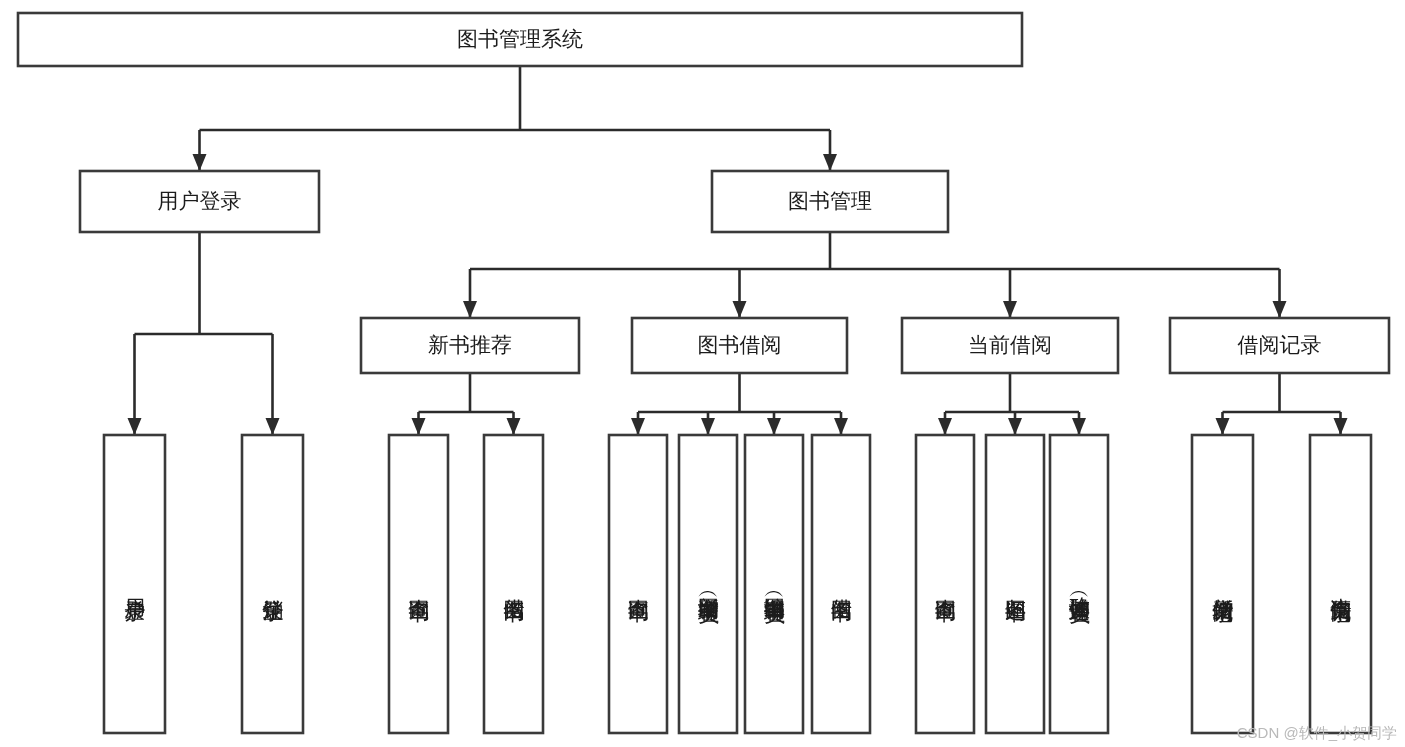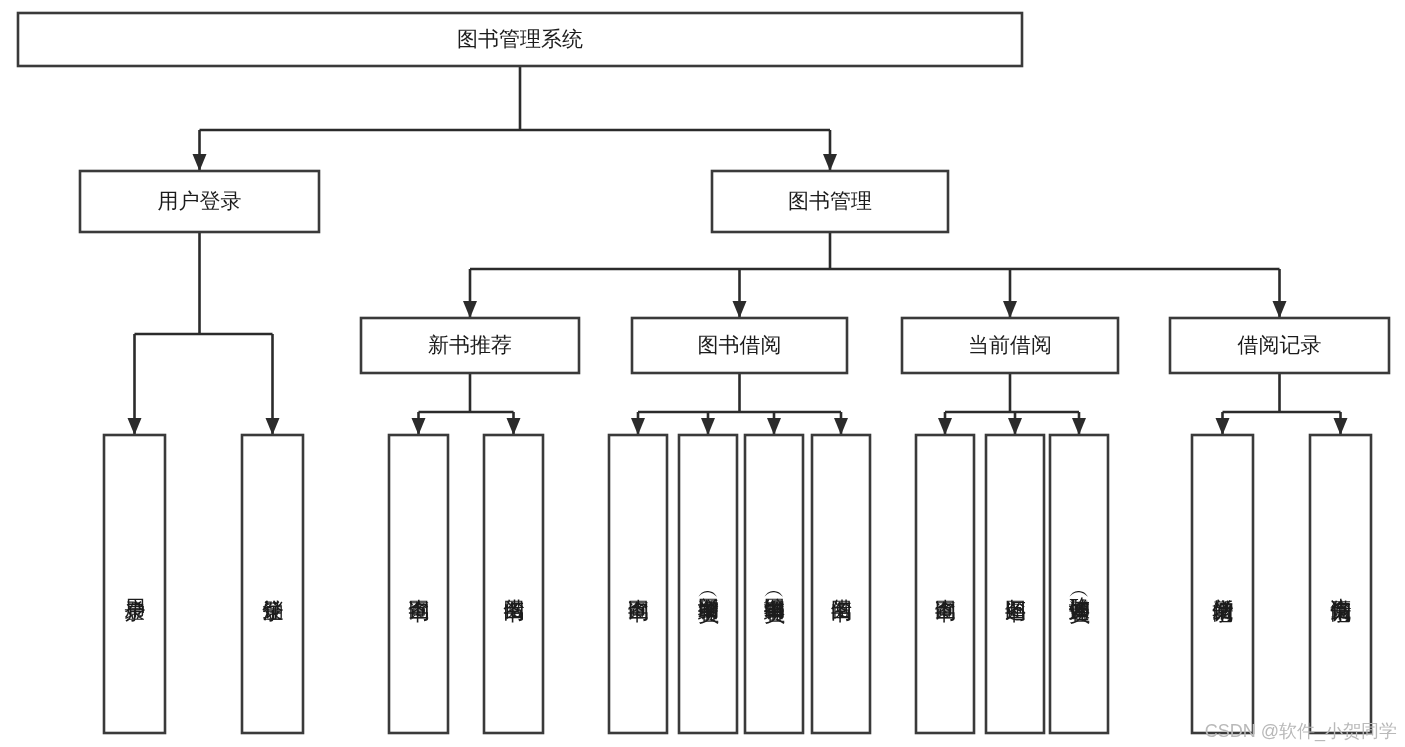--- a/index.html
+++ b/index.html
@@ -62,21 +62,21 @@
     line-height: 1.18;
     color: #1c1c1c;
     letter-spacing: 1px;
     white-space: nowrap;
   }
   .watermark {
     position: absolute;
     right: 8px;
     bottom: 4px;
     font-family: "Liberation Sans", "DejaVu Sans", sans-serif;
-    font-size: 18px;
+    font-size: 15px;
     color: #b9b9b9;
     white-space: nowrap;
   }
 </style>
 </head>
 <body>
 
 <div id="diagram-root">
   <svg id="tree-svg" viewBox="0 0 1405 747" xmlns="http://www.w3.org/2000/svg">
     <g id="connectors-layer">

